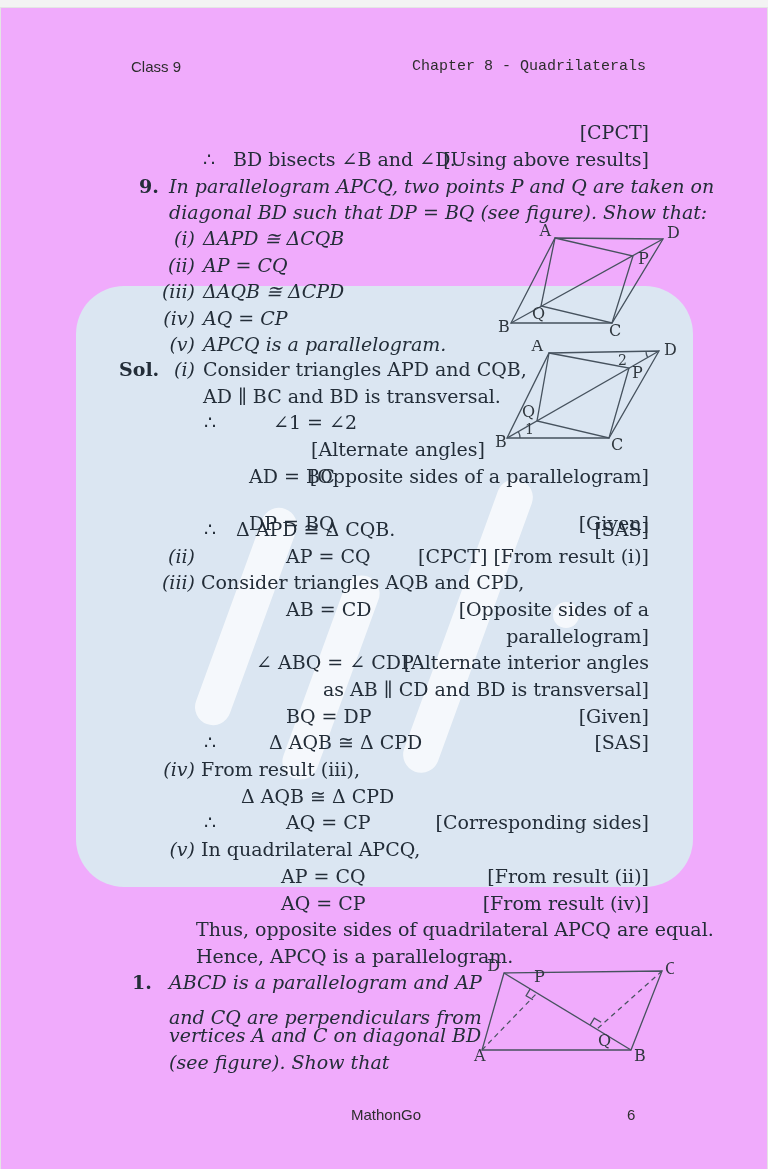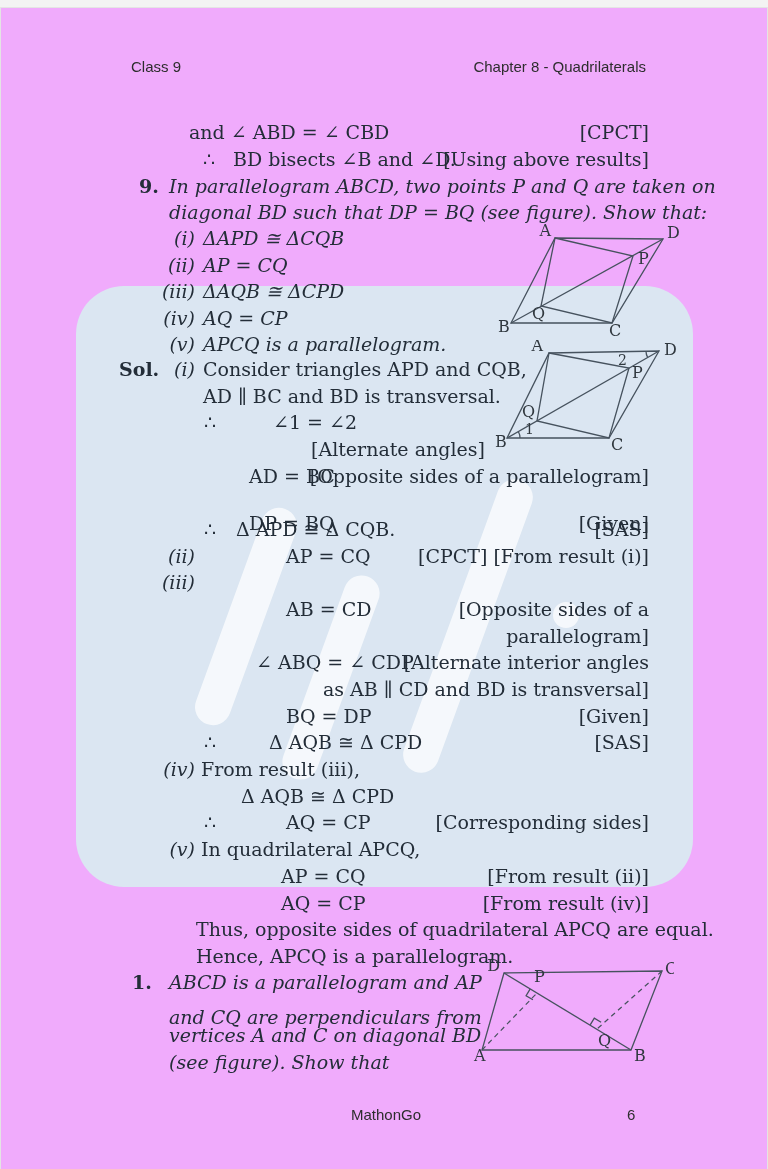--- a/index.html
+++ b/index.html
@@ -27,21 +27,21 @@
   .fig .d{stroke:#46525e;stroke-width:1.2;fill:none;stroke-dasharray:5,4;}
   .fig text{font-family:"DejaVu Serif","Liberation Serif",serif;font-size:16px;fill:#30383f;}
   .fig text.sm{font-size:14px;}
 </style>
 </head>
 <body>
 
 <div class="page">
 
   <span class="hf" style="left:130px;top:50px;">Class 9</span>
-  <span class="hf" style="right:121px;top:50px;">Chapter 8 - Quadrilaterals</span>
+  <span class="hf" style="right:121px;top:50px;font-family:Liberation Mono, monospace;">Chapter 8 - Quadrilaterals</span>
 
   <div class="watermark">
     <div class="stripe" style="left:152px;top:216px;width:36px;height:229px;"></div>
     <div class="stripe" style="left:237px;top:284px;width:36px;height:215px;"></div>
     <div class="stripe" style="left:374px;top:185px;width:36px;height:310px;"></div>
     <div class="wdot" style="left:477px;top:316px;width:26px;height:26px;"></div>
   </div>
 
   <svg class="fig" style="left:478px;top:214px;" width="212" height="122" viewBox="0 0 212 122">
     <path class="s" d="M76 16 L184 17 L133 101 L32 101 Z"></path>
@@ -82,32 +82,31 @@
     <text x="193" y="15">C</text>
     <text x="62" y="23">P</text>
     <text x="126" y="87">Q</text>
     <text x="2" y="102">A</text>
     <text x="162" y="102">B</text>
   </svg>
 
   <div class="textcol">
 
     <div class="ln" style="top:113px;">
-      <span class="at" style="left:70px;">and ∠ ABD = ∠ CBD</span>
       <span class="rt">[CPCT]</span>
     </div>
     <div class="ln" style="top:140px;">
       <span class="at" style="left:84px;">∴</span>
       <span class="at" style="left:114px;">BD bisects ∠B and ∠D.</span>
       <span class="rt">[Using above results]</span>
     </div>
 
     <div class="ln" style="top:167px;">
       <span class="at b" style="left:20px;">9.</span>
-      <span class="at i" style="left:50px;">In parallelogram ABCD, two points P and Q are taken on</span>
+      <span class="at i" style="left:50px;">In parallelogram APCQ, two points P and Q are taken on</span>
     </div>
     <div class="ln" style="top:193px;">
       <span class="at i" style="left:50px;">diagonal BD such that DP = BQ (see figure). Show that:</span>
     </div>
 
     <div class="ln" style="top:219px;">
       <span class="lb i">(i)</span>
       <span class="at i" style="left:84px;">ΔAPD ≅ ΔCQB</span>
     </div>
     <div class="ln" style="top:246px;">
@@ -155,20 +154,21 @@
       <span class="at" style="left:117px;">Δ APD ≅ Δ CQB.</span>
       <span class="rt">[SAS]</span>
     </div>
     <div class="ln" style="top:537px;">
       <span class="lb i">(ii)</span>
       <span class="at" style="left:167px;">AP = CQ</span>
       <span class="rt">[CPCT] [From result (i)]</span>
     </div>
     <div class="ln" style="top:563px;">
       <span class="lb i">(iii)</span>
+      <span class="at" style="left:82px;">Consider triangles AQB and CPD,</span>
     </div>
     <div class="ln" style="top:590px;">
       <span class="at" style="left:167px;">AB = CD</span>
       <span class="rt">[Opposite sides of a</span>
     </div>
     <div class="ln" style="top:617px;">
       <span class="rt">parallelogram]</span>
     </div>
     <div class="ln" style="top:670px;">
       <span class="rt">as AB ∥ CD and BD is transversal]</span>

